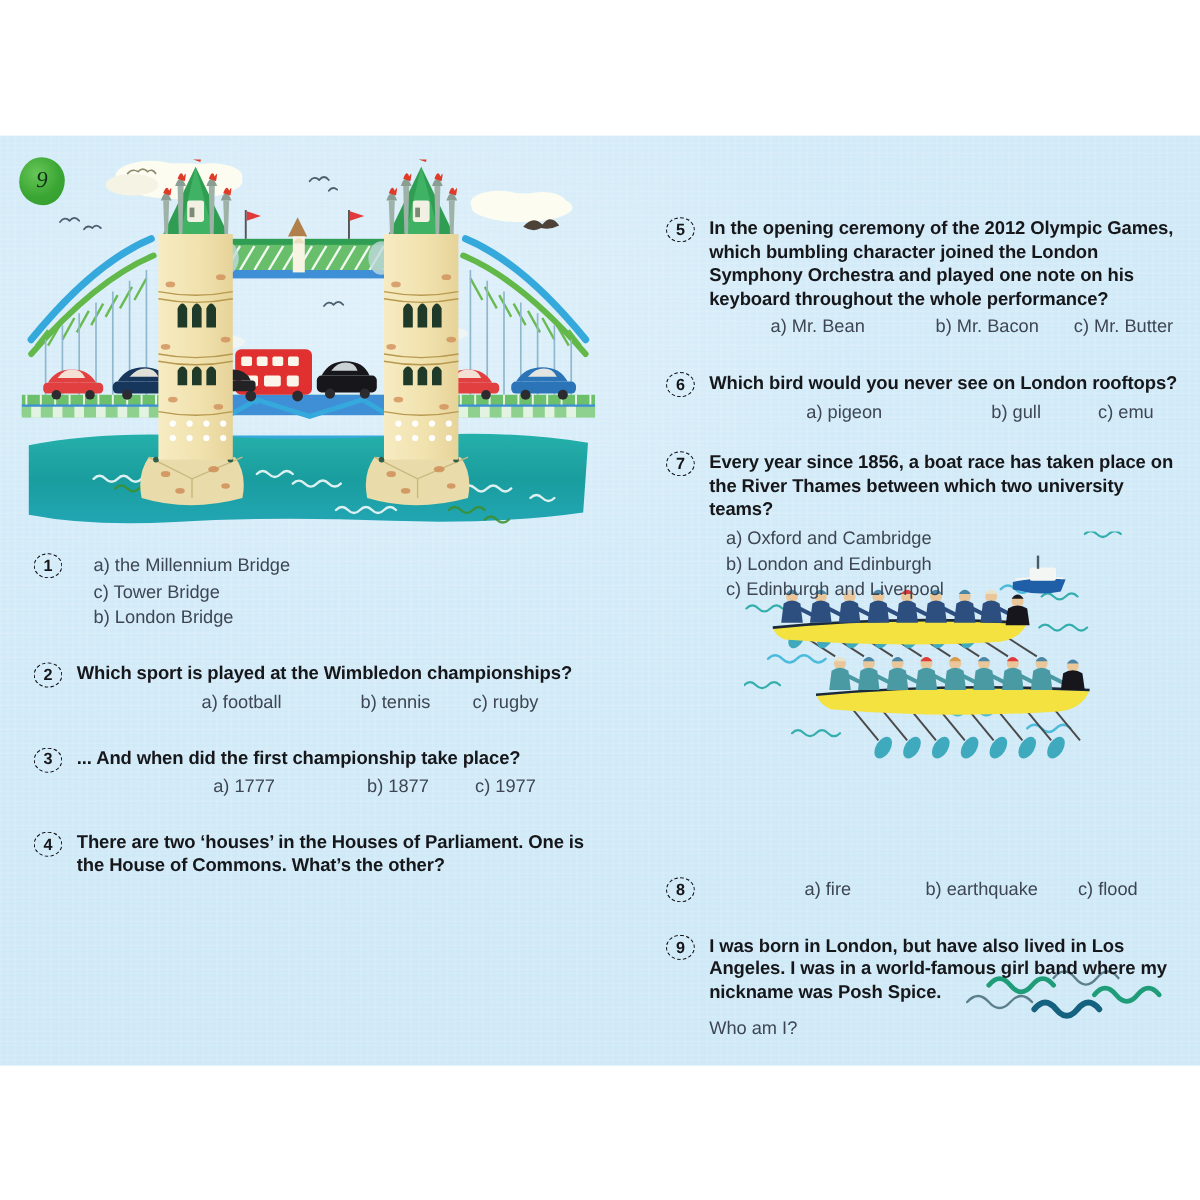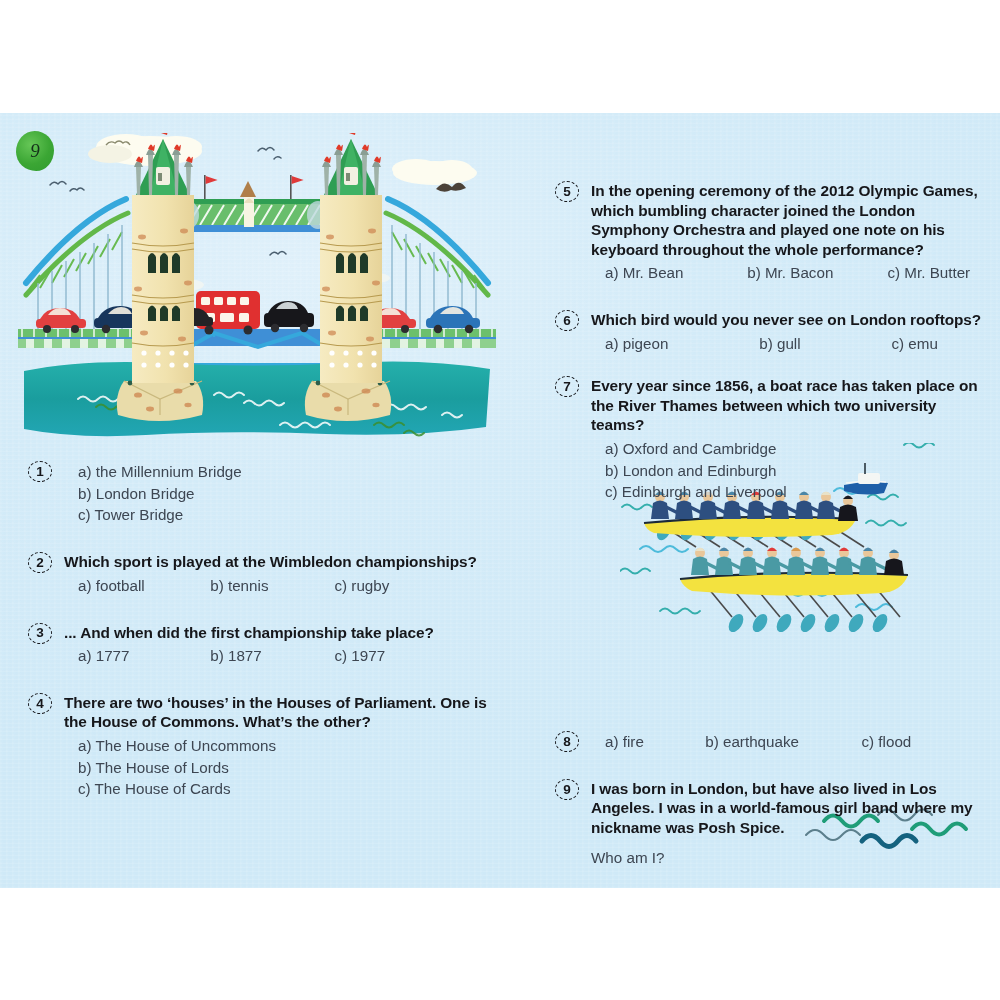--- a/index.html
+++ b/index.html
@@ -108,20 +108,21 @@
     line-height: 1.43;
     padding-left: 14px;
   }
   .options.inline {
     display: block;
     padding-left: 14px;
     font-size: 15.2px;
     color: #3d4652;
     line-height: 1.43;
     white-space: nowrap;
+    text-align: center;
   }
   .options.inline .opt {
     display: inline-block;
   }
   .tailtext {
     font-size: 15.2px;
     color: #3d4652;
     line-height: 1.43;
     margin-top: 9px;
   }
@@ -700,22 +701,22 @@
     <path d="M62 48 q9 -11 18 0 t18 0 t18 0" stroke="#14627f" stroke-width="5" fill="none" stroke-linecap="round"></path>
     <path d="M112 36 q9 -11 18 0 t18 0 t18 0" stroke="#1f9d78" stroke-width="4" fill="none" stroke-linecap="round"></path>
   </svg>
 
   <div id="left-col" class="column" style="top:345px;">
 
     <div class="quiz-item">
       <div class="qnum">1</div>
       <div class="options stacked">
         <span class="opt">a) the Millennium Bridge</span>
+        <span class="opt">c)  Tower Bridge</span>
         <span class="opt">b) London Bridge</span>
-        <span class="opt">c)  Tower Bridge</span>
       </div>
     </div>
 
     <div class="quiz-item" style="margin-top:26px;">
       <div class="qnum">2</div>
       <div class="qtext">Which sport is played at the Wimbledon championships?</div>
       <div class="options inline">
         <span class="opt" style="width:128px">a) football</span>
         <span class="opt" style="width:120px">b) tennis</span>
         <span class="opt">c) rugby</span>
@@ -728,25 +729,20 @@
       <div class="options inline">
         <span class="opt" style="width:128px">a) 1777</span>
         <span class="opt" style="width:120px">b) 1877</span>
         <span class="opt">c) 1977</span>
       </div>
     </div>
 
     <div class="quiz-item" style="margin-top:26px;">
       <div class="qnum">4</div>
       <div class="qtext">There are two ‘houses’ in the Houses of Parliament. One is the House of Commons. What’s the other?</div>
-      <div class="options stacked">
-        <span class="opt">a) The House of Uncommons</span>
-        <span class="opt">b) The House of Lords</span>
-        <span class="opt">c)  The House of Cards</span>
-      </div>
     </div>
 
   </div>
 
   <div id="right-col" class="column" style="top:56px;">
 
     <div class="quiz-item">
       <div class="qnum">5</div>
       <div class="qtext">In the opening ceremony of the 2012 Olympic Games, which bumbling character joined the London Symphony Orchestra and played one note on his keyboard throughout the whole performance?</div>
       <div class="options inline">

